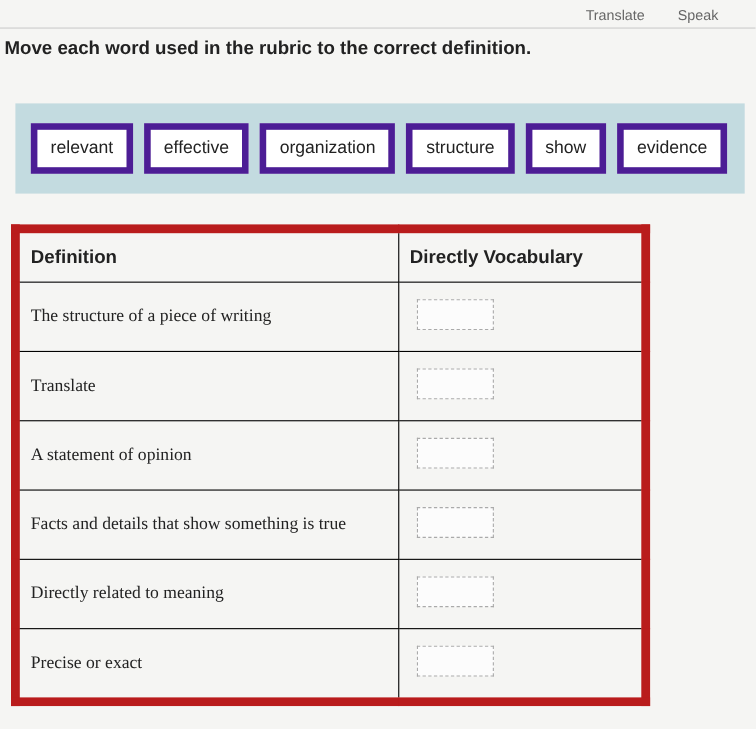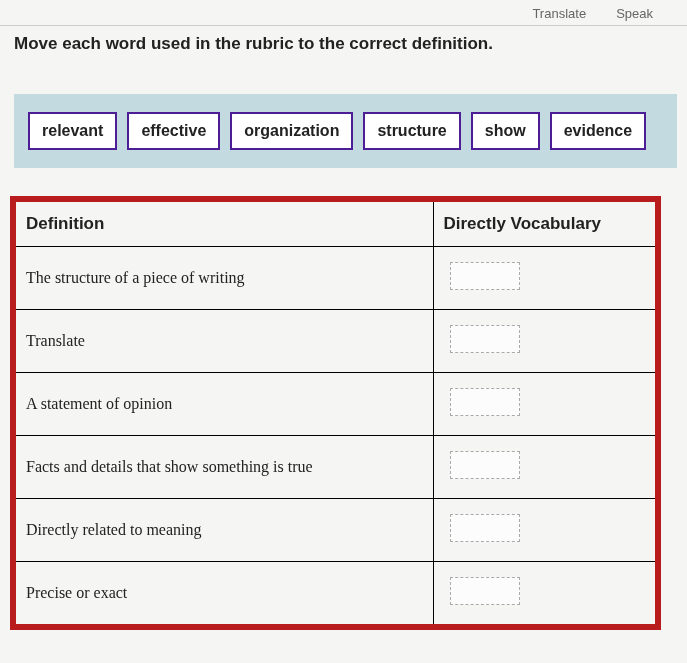--- a/index.html
+++ b/index.html
@@ -19,44 +19,42 @@
     border-bottom: 1px solid #ccc;
     font-size: 13px;
     color: #666;
   }
   .topbar span { cursor: pointer; }
   .instruction {
     font-size: 17px;
     font-weight: bold;
     padding: 8px 6px 24px 4px;
     color: #222;
-    margin-left: 10px;
   }
   .word-bank {
     background: #c3dbe0;
     margin: 16px 10px 28px 14px;
     padding: 18px 14px;
     display: flex;
     gap: 10px;
     flex-wrap: wrap;
   }
   .word-tile {
     background: #fff;
-    border: 2px solid #4c1d95;
+    border: 6px solid #4c1d95;
     padding: 8px 12px;
     font-size: 16px;
     cursor: move;
     user-select: none;
-    font-weight: bold;
   }
   .def-table {
     border-collapse: collapse;
     margin: 0 0 0 10px;
-    width: 651px;
-    border: 6px solid #b91c1c;
+    width: 581px;
+    border: 8px solid #b91c1c;
   }
   .def-table th, .def-table td {
     border: 1px solid #000;
     text-align: left;
     font-size: 16px;
     vertical-align: middle;
   }
   .def-table th {
     font-weight: bold;
     padding: 12px 10px;

